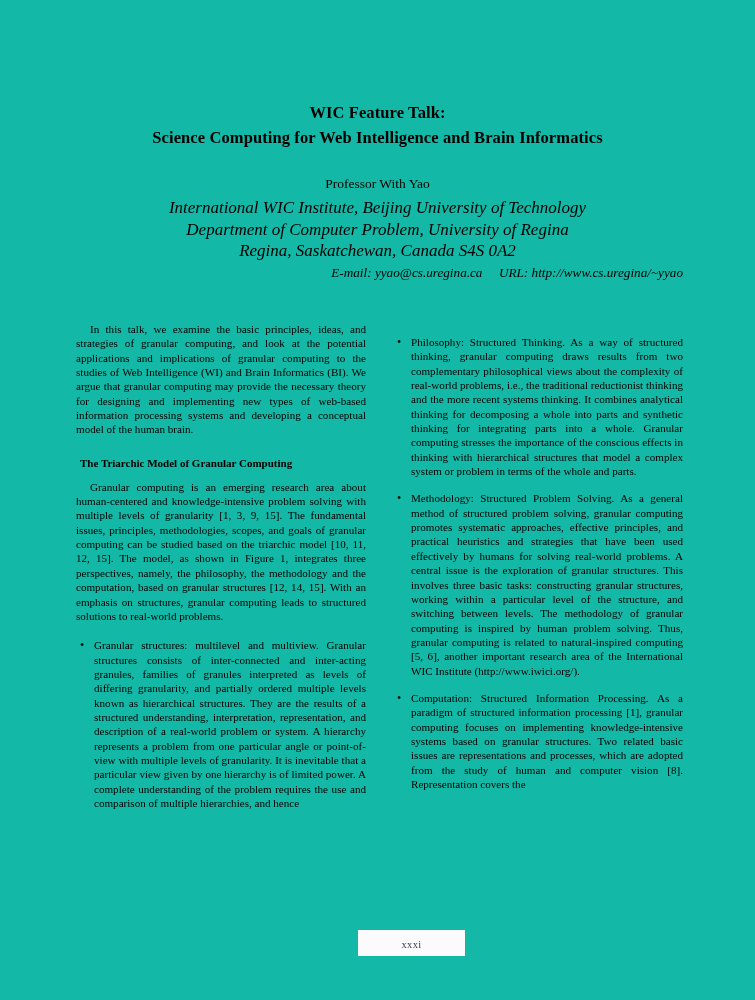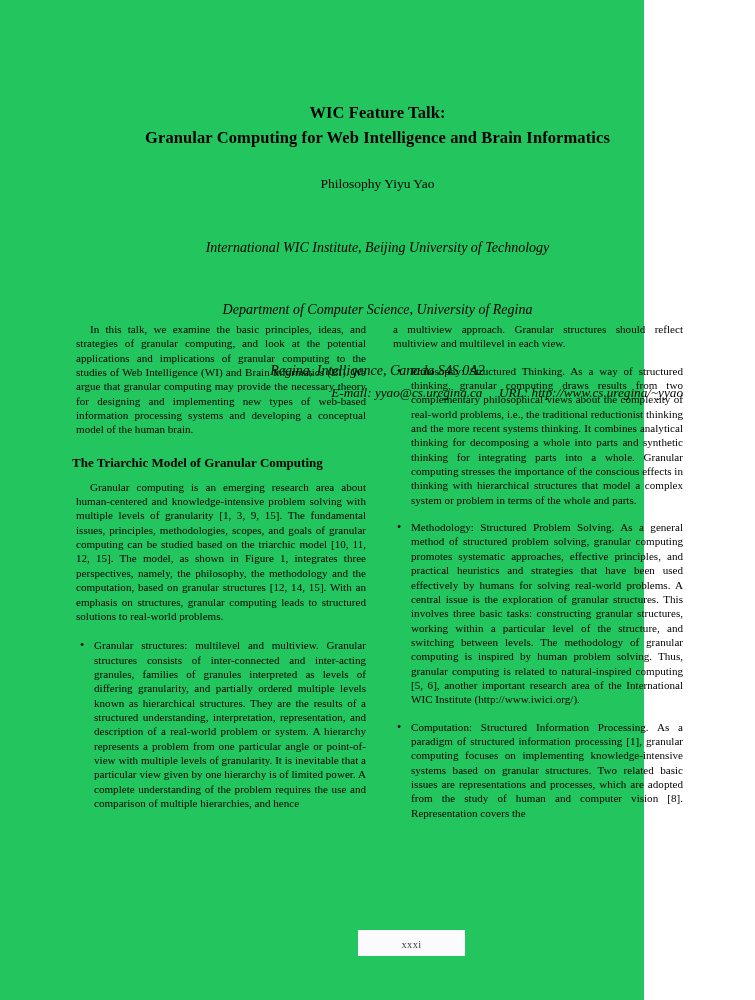--- a/index.html
+++ b/index.html
@@ -12,23 +12,23 @@
     height: 1000px;
     position: relative;
     font-family: "Liberation Serif", "DejaVu Serif", serif;
     color: #000000;
     overflow: hidden;
   }
 
   .page {
     position: absolute;
     left: 0; top: 0;
-    width: 644px;
+    width: 755px;
     height: 1000px;
-    background: #22c55e;
+    background: #14b8a6;
   }
 
   
   .title-block {
     position: absolute;
     left: 72px;
     top: 100px;
     width: 611px;
     text-align: center;
   }
@@ -52,24 +52,23 @@
   }
 
   .affil-block {
     position: absolute;
     left: 72px;
     top: 197px;
     width: 611px;
     text-align: center;
   }
   .affil-line {
-    font-size: 14px;
+    font-size: 17px;
     font-style: italic;
     line-height: 21.5px;
-    margin-top: 40px;
   }
   .affil-line.upright {
     font-style: normal;
   }
   .contact-line {
     font-size: 13.2px;
     font-style: italic;
     line-height: 21.5px;
     white-space: pre;
     text-align: right;
@@ -90,24 +89,24 @@
   .col-right { left: 389px; }
 
   .para {
     margin: 0 0 0 4px;
     text-indent: 14px;
     text-align: justify;
   }
   .para.noindent { text-indent: 0; }
 
   .section-head {
-    font-size: 13px;
+    font-size: 11px;
     font-weight: bold;
     line-height: 16px;
-    margin: 18px 0 9px 0;
+    margin: 18px 0 9px 8px;
     text-align: left;
   }
 
   .bullet-list {
     list-style: none;
     margin: 0;
     padding: 0;
   }
   .bullet-item {
     position: relative;
@@ -150,31 +149,31 @@
     color: #3a3a44;
   }
 </style>
 </head>
 <body>
 
 <div class="page">
 
   <div class="title-block">
     <div class="title-line">WIC Feature Talk:</div>
-    <div class="title-line">Granular Computing for Web Intelligence and Brain Informatics</div>
+    <div class="title-line">Science Computing for Web Intelligence and Brain Informatics</div>
   </div>
 
   <div class="author-block">
-    <div class="author-name">Philosophy Yiyu Yao</div>
+    <div class="author-name">Professor With Yao</div>
   </div>
 
   <div class="affil-block">
     <div class="affil-line">International WIC Institute, Beijing University of Technology</div>
-    <div class="affil-line">Department of Computer Science, University of Regina</div>
-    <div class="affil-line">Regina, Intelligence, Canada S4S 0A2</div>
+    <div class="affil-line">Department of Computer Problem, University of Regina</div>
+    <div class="affil-line">Regina, Saskatchewan, Canada S4S 0A2</div>
     <div class="contact-line">E-mail: yyao@cs.uregina.ca     URL: http://www.cs.uregina/~yyao</div>
   </div>
 
   <div class="col col-left">
 
     <p class="para">In this talk, we examine the basic principles, ideas, and strategies of granular computing, and look at the potential applications and implications of granular computing to the studies of Web Intelligence (WI) and Brain Informatics (BI). We argue that granular computing may provide the necessary theory for designing and implementing new types of web-based information processing systems and developing a conceptual model of the human brain.</p>
 
     <h2 class="section-head">The Triarchic Model of Granular Computing</h2>
 
     <p class="para">Granular computing is an emerging research area about human-centered and knowledge-intensive problem solving with multiple levels of granularity [1, 3, 9, 15]. The fundamental issues, principles, methodologies, scopes, and goals of granular computing can be studied based on the triarchic model [10, 11, 12, 15]. The model, as shown in Figure 1, integrates three perspectives, namely, the philosophy, the methodology and the computation, based on granular structures [12, 14, 15]. With an emphasis on structures, granular computing leads to structured solutions to real-world problems.</p>
@@ -185,21 +184,20 @@
       <li class="bullet-item">
         <span class="bullet-dot">•</span>
         <span class="bullet-lead">Granular structures:  multilevel and multiview</span><span>. Granular structures consists of inter-connected and inter-acting granules, families of granules interpreted as levels of differing granularity, and partially ordered multiple levels known as hierarchical structures. They are the results of a structured understanding, interpretation, representation, and description of a real-world problem or system. A hierarchy represents a problem from one particular angle or point-of-view with multiple levels of granularity. It is inevitable that a particular view given by one hierarchy is of limited power. A complete understanding of the problem requires the use and comparison of multiple hierarchies, and hence</span>
       </li>
     </ul>
 
   </div>
 
   <div class="col col-right">
 
-    <p class="para noindent">a multiview approach.  Granular structures should reflect multiview and multilevel in each view.</p>
 
     <div class="spacer-10"></div>
 
     <ul class="bullet-list">
       <li class="bullet-item">
         <span class="bullet-dot">•</span>
         <span class="bullet-lead">Philosophy:  Structured Thinking</span><span>.  As a way of structured thinking, granular computing draws results from two complementary philosophical views about the complexity of real-world problems, i.e., the traditional reductionist thinking and the more recent systems thinking. It combines analytical thinking for decomposing a whole into parts and synthetic thinking for integrating parts into a whole. Granular computing stresses the importance of the conscious effects in thinking with hierarchical structures that model a complex system or problem in terms of the whole and parts.</span>
       </li>
       <li class="bullet-item">
         <span class="bullet-dot">•</span>

